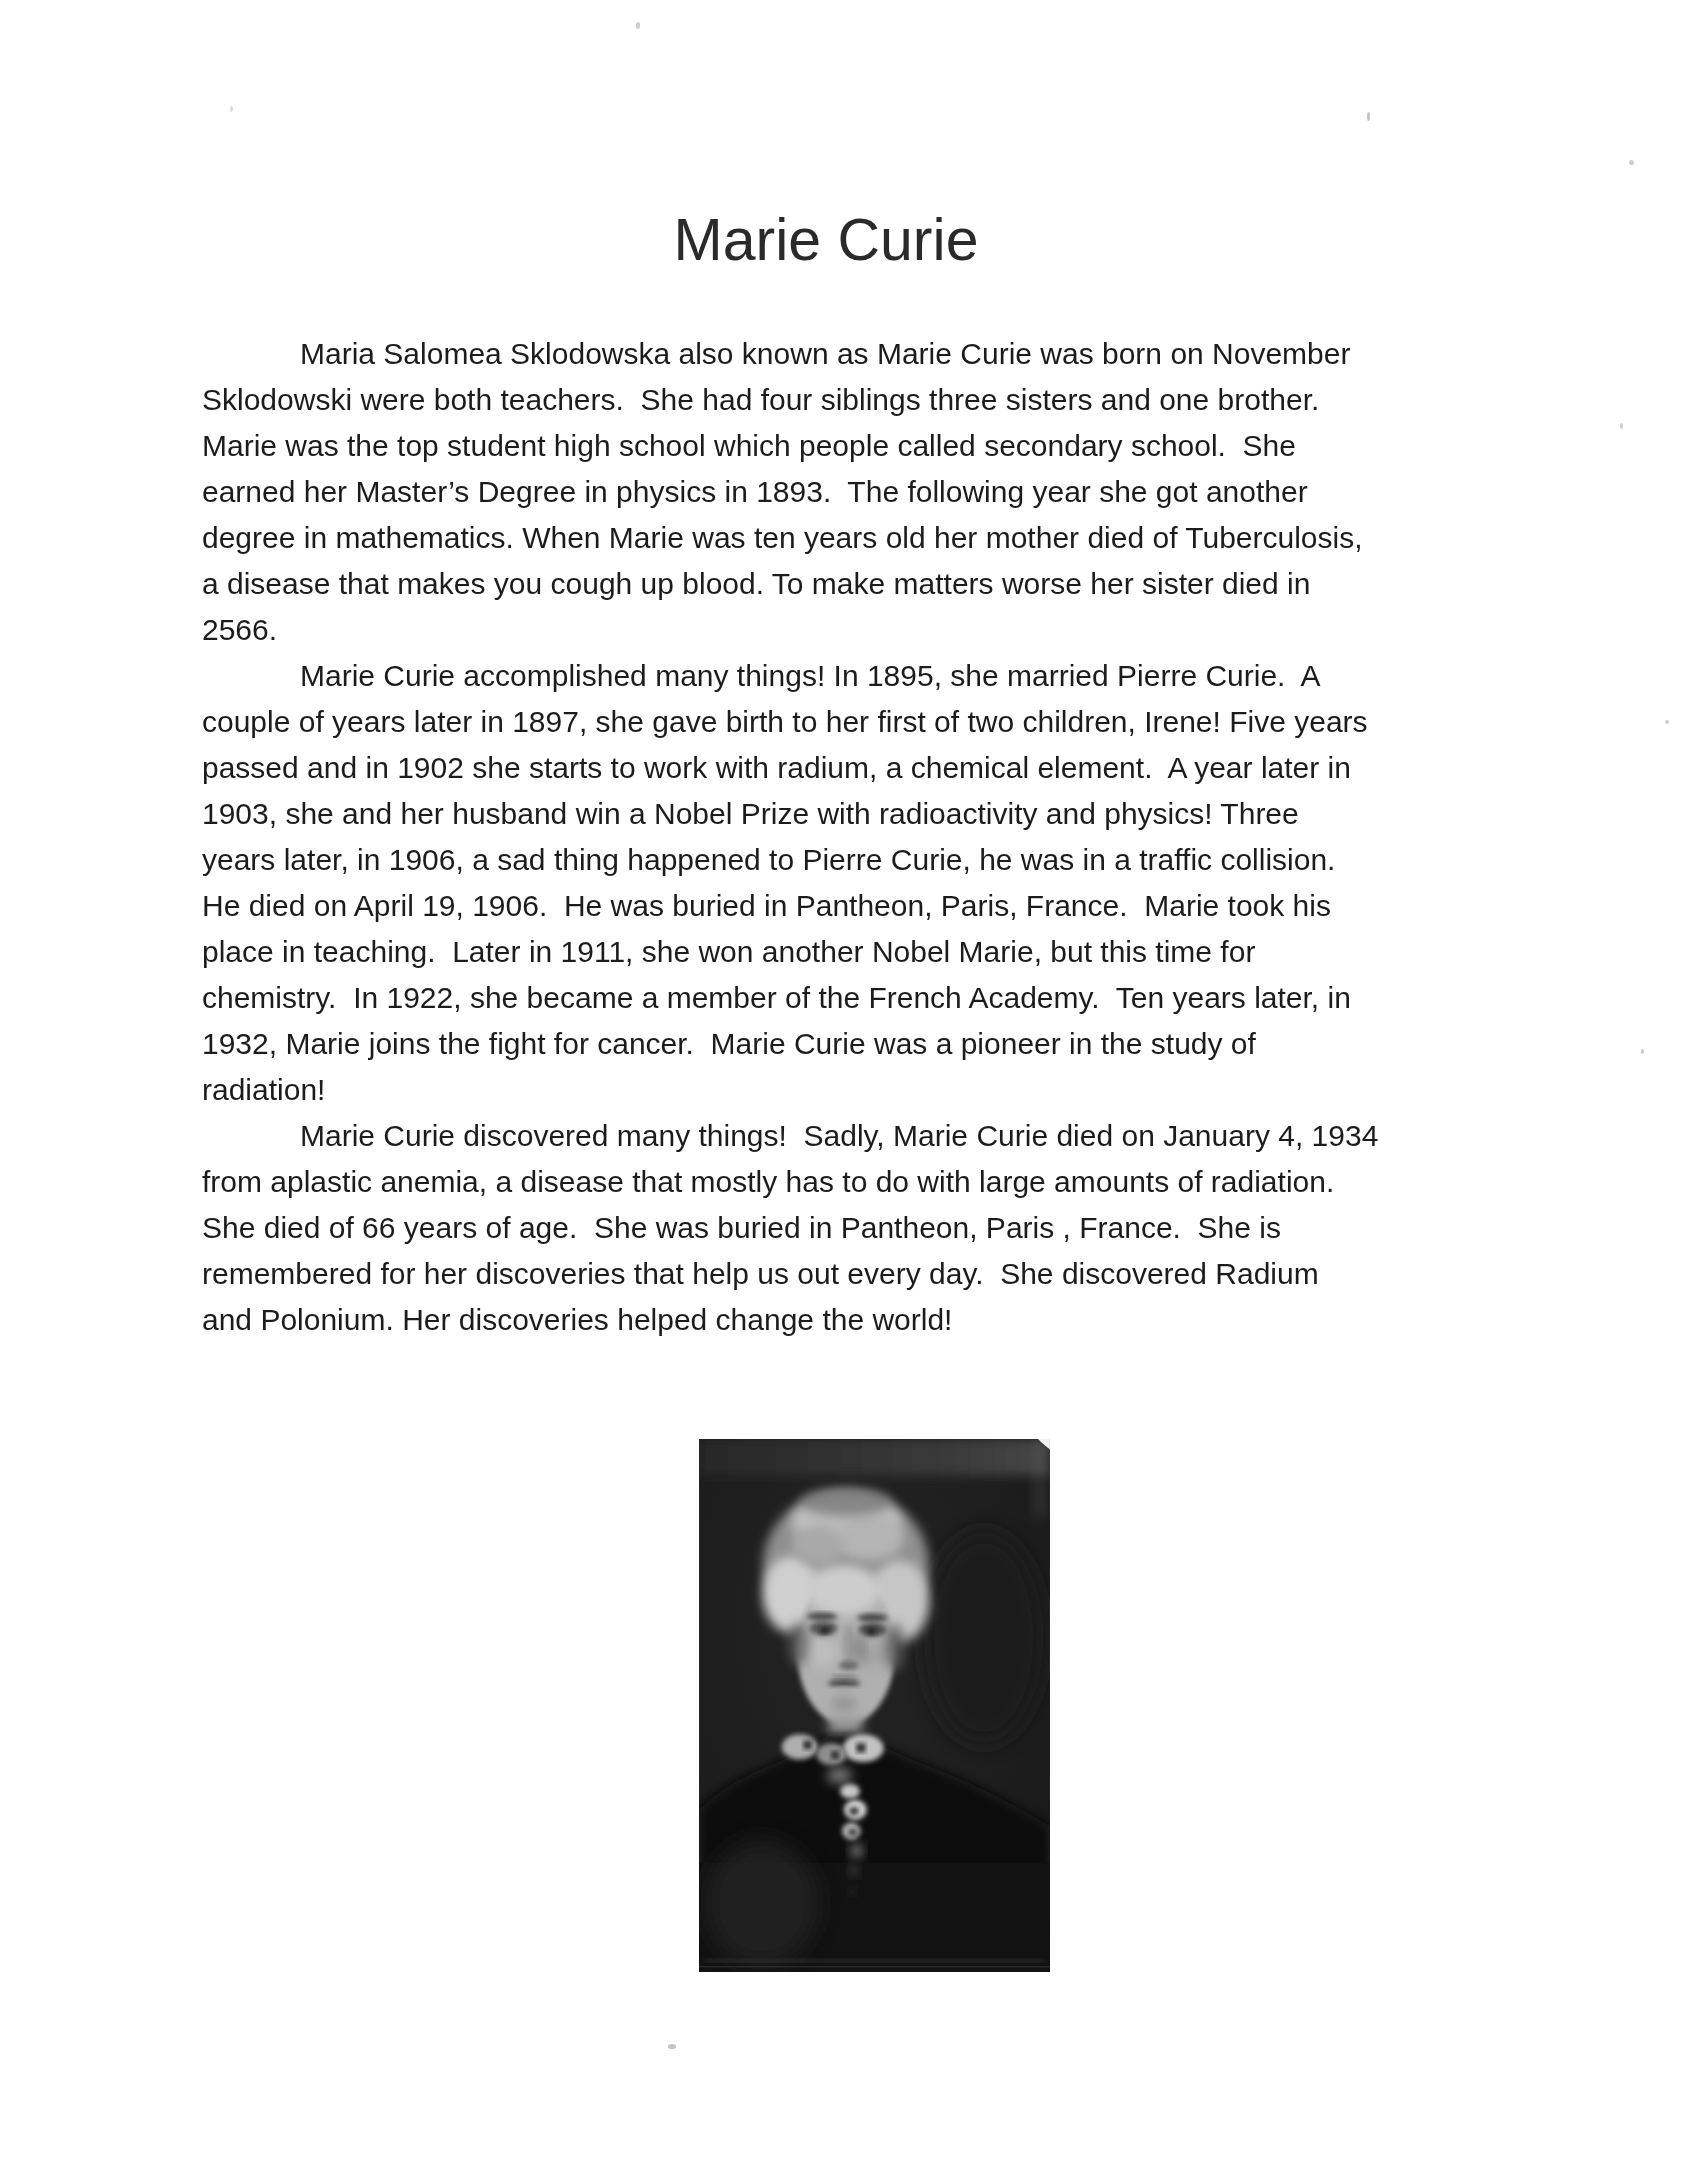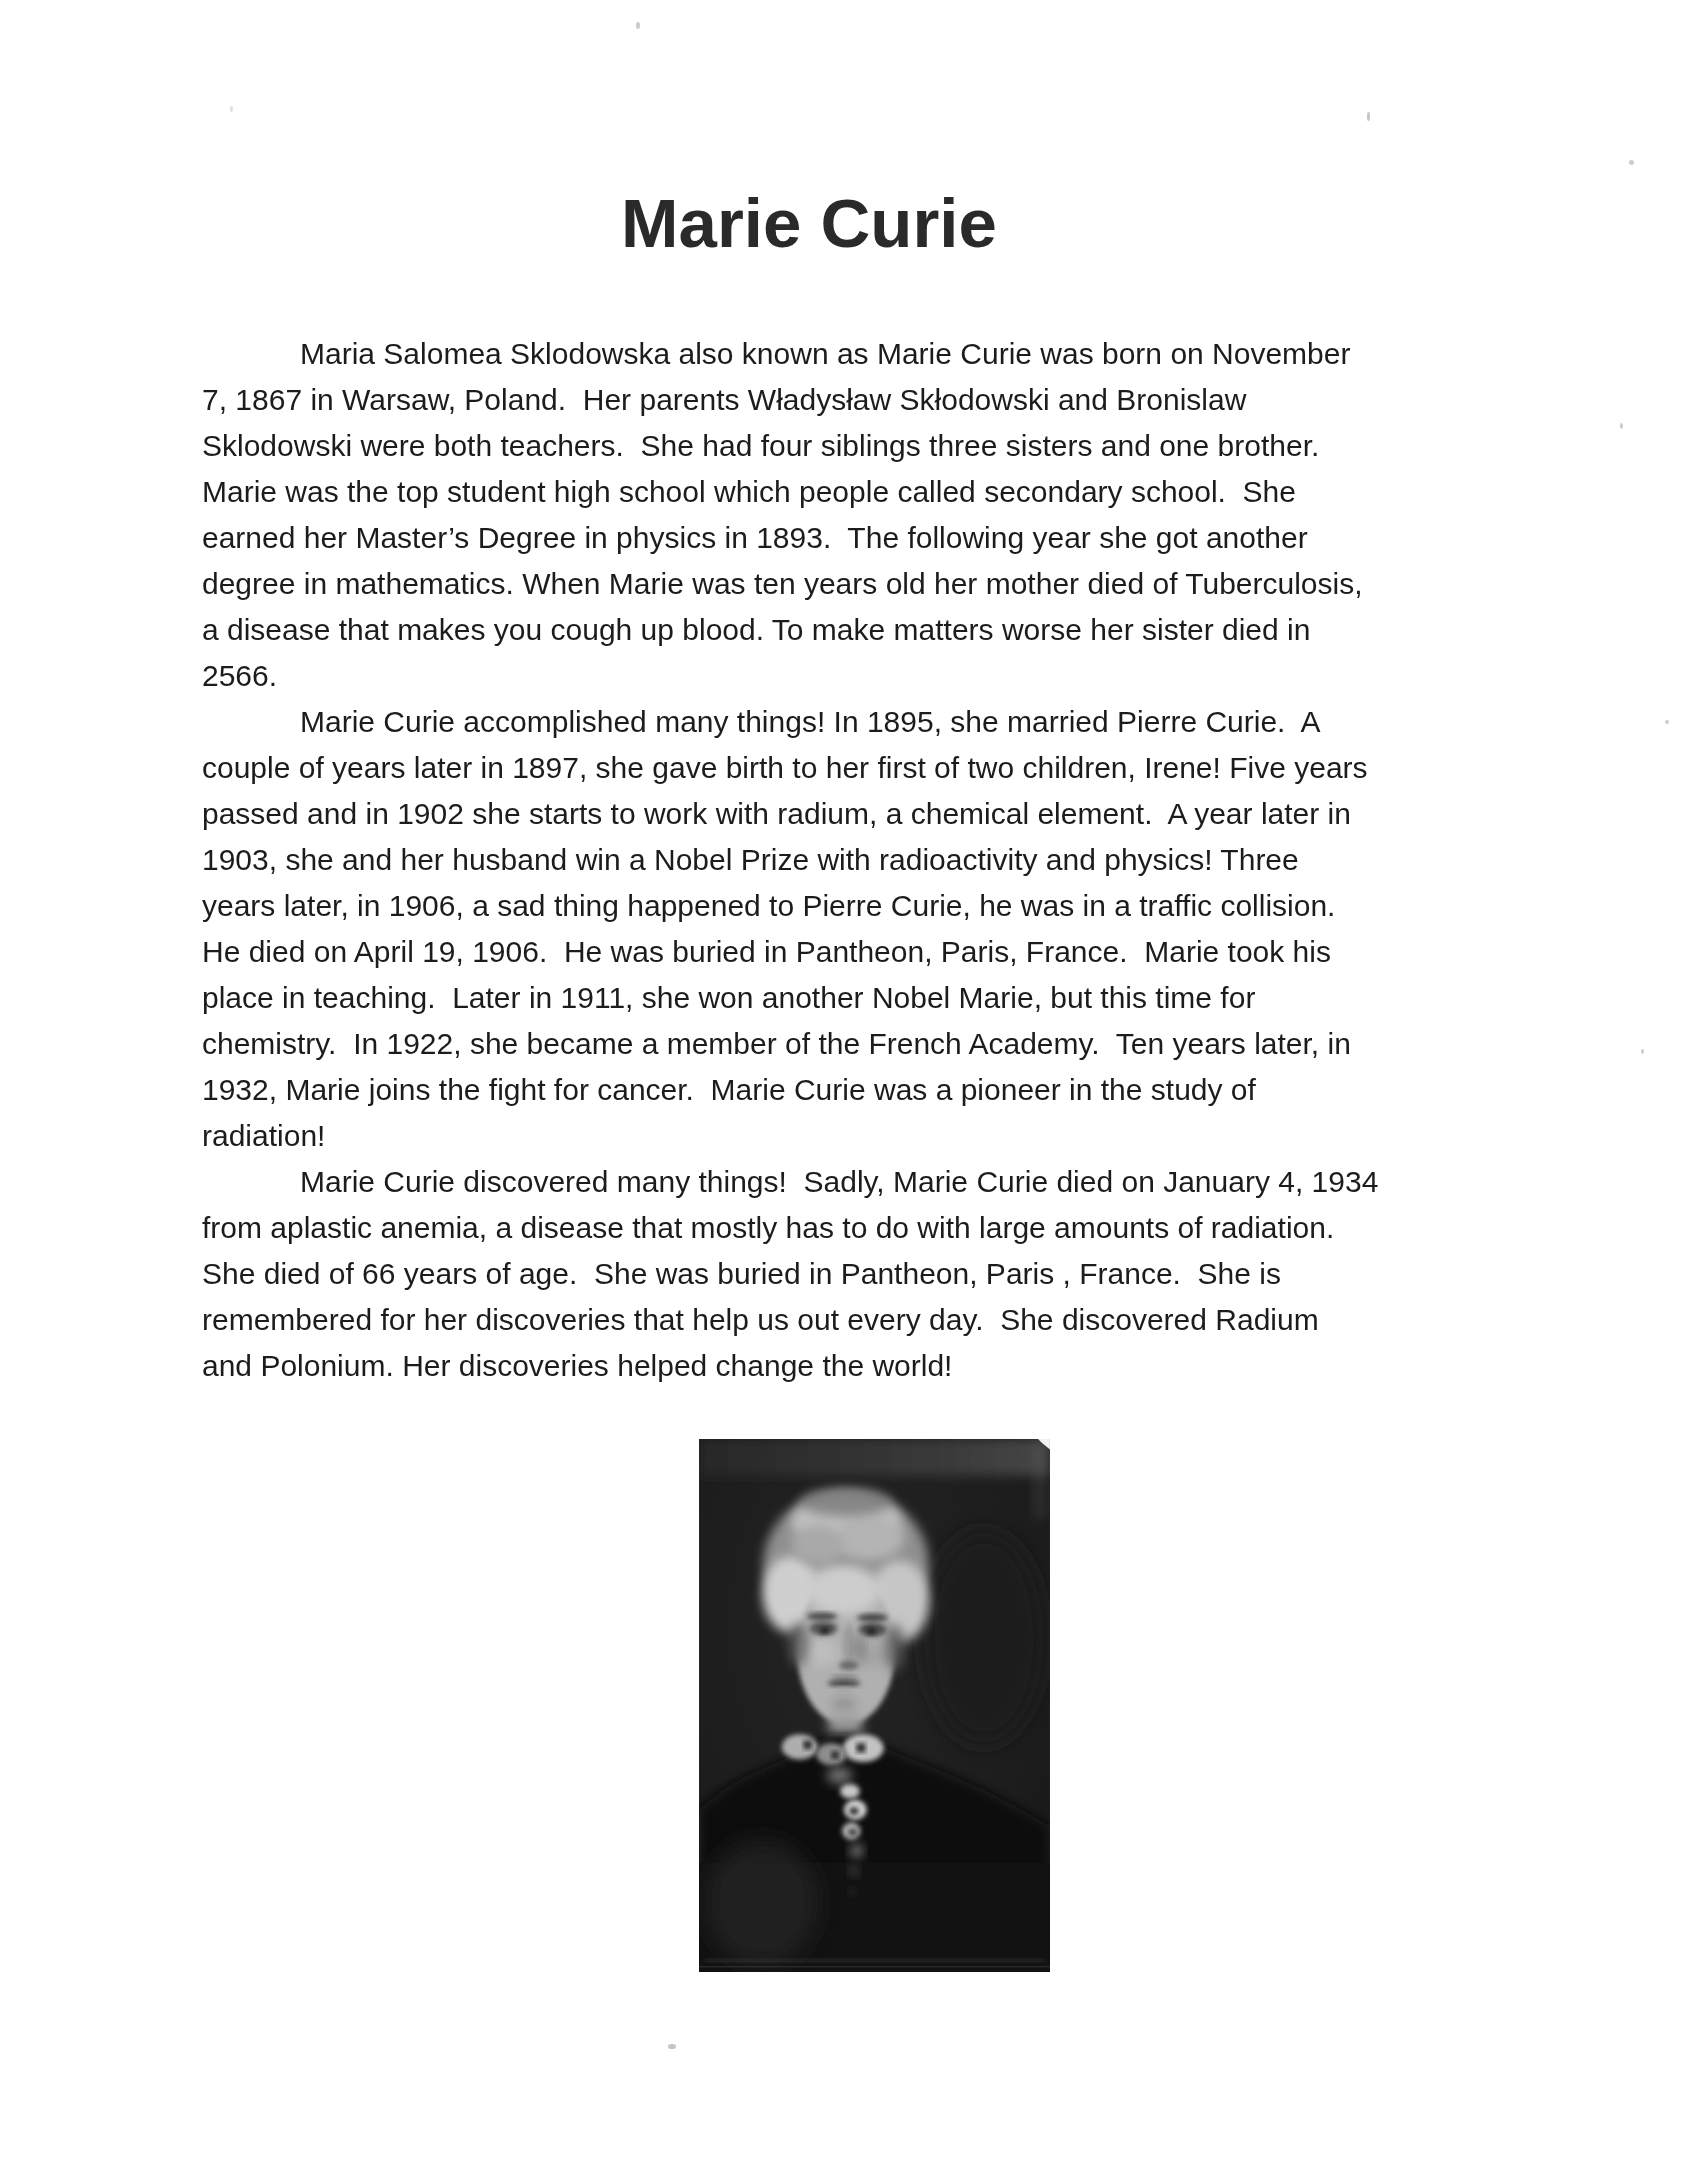--- a/index.html
+++ b/index.html
@@ -9,25 +9,25 @@
     position: relative;
     overflow: hidden;
     font-family: "Liberation Sans", sans-serif;
     color: #1e1e1e;
   }
   .page { position: absolute; inset: 0; background: #ffffff; }
 
   .doc-title {
     position: absolute;
     left: 202px; top: 183px; width: 1214px;
-    font-size: 69px; line-height: 81px;
-    font-weight: 700;
+    font-size: 59px; line-height: 81px;
+    font-weight: 400;
     text-align: center;
     color: #2a2a2a;
-    margin: 0;
+    margin: 17px;
     white-space: pre;
   }
 
   .body-text {
     position: absolute;
     left: 202px; top: 331px; width: 1389px;
     font-size: 30px; line-height: 46px;
     color: #1c1c1c;
   }
   .line { white-space: pre; height: 46px; }
@@ -58,21 +58,20 @@
 </style>
 </head>
 <body>
 
 <div class="page">
 
   <h1 class="doc-title">Marie Curie</h1>
 
   <div class="body-text">
     <div class="line indent">Maria Salomea Sklodowska also known as Marie Curie was born on November</div>
-    <div class="line">7, 1867 in Warsaw, Poland.  Her parents Władysław Skłodowski and Bronislaw</div>
     <div class="line">Sklodowski were both teachers.  She had four siblings three sisters and one brother.</div>
     <div class="line">Marie was the top student high school which people called secondary school.  She</div>
     <div class="line">earned her Master’s Degree in physics in 1893.  The following year she got another</div>
     <div class="line">degree in mathematics. When Marie was ten years old her mother died of Tuberculosis,</div>
     <div class="line">a disease that makes you cough up blood. To make matters worse her sister died in</div>
     <div class="line">2566.</div>
 
     <div class="line indent">Marie Curie accomplished many things! In 1895, she married Pierre Curie.  A</div>
     <div class="line">couple of years later in 1897, she gave birth to her first of two children, Irene! Five years</div>
     <div class="line">passed and in 1902 she starts to work with radium, a chemical element.  A year later in</div>

